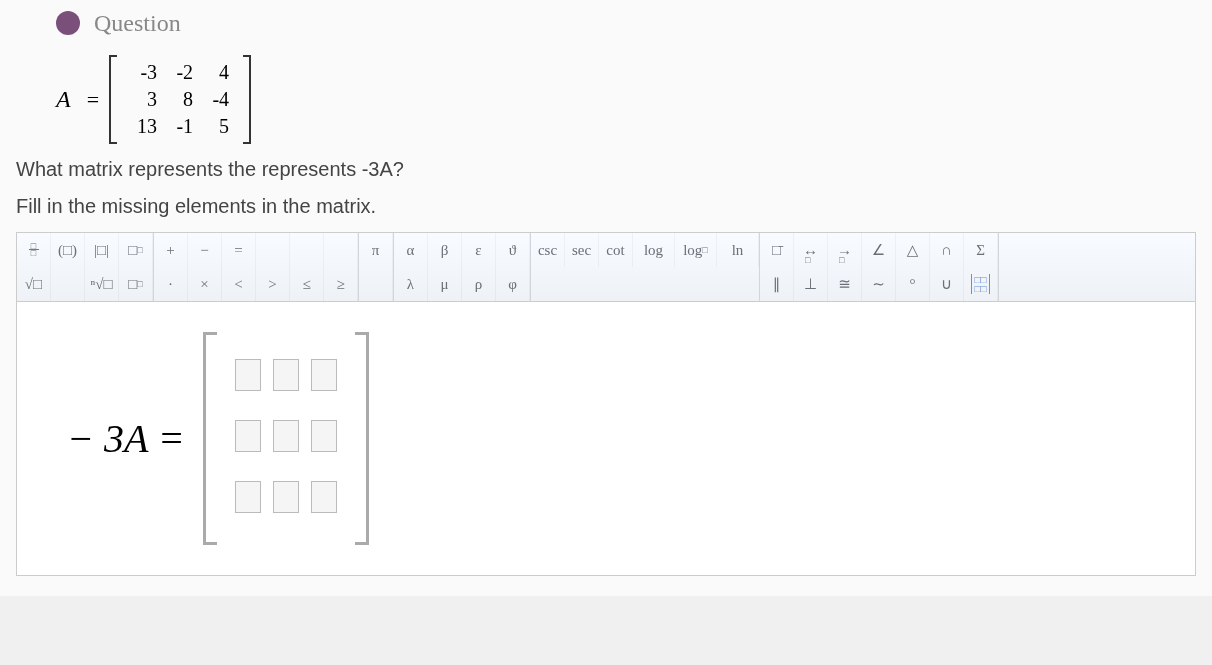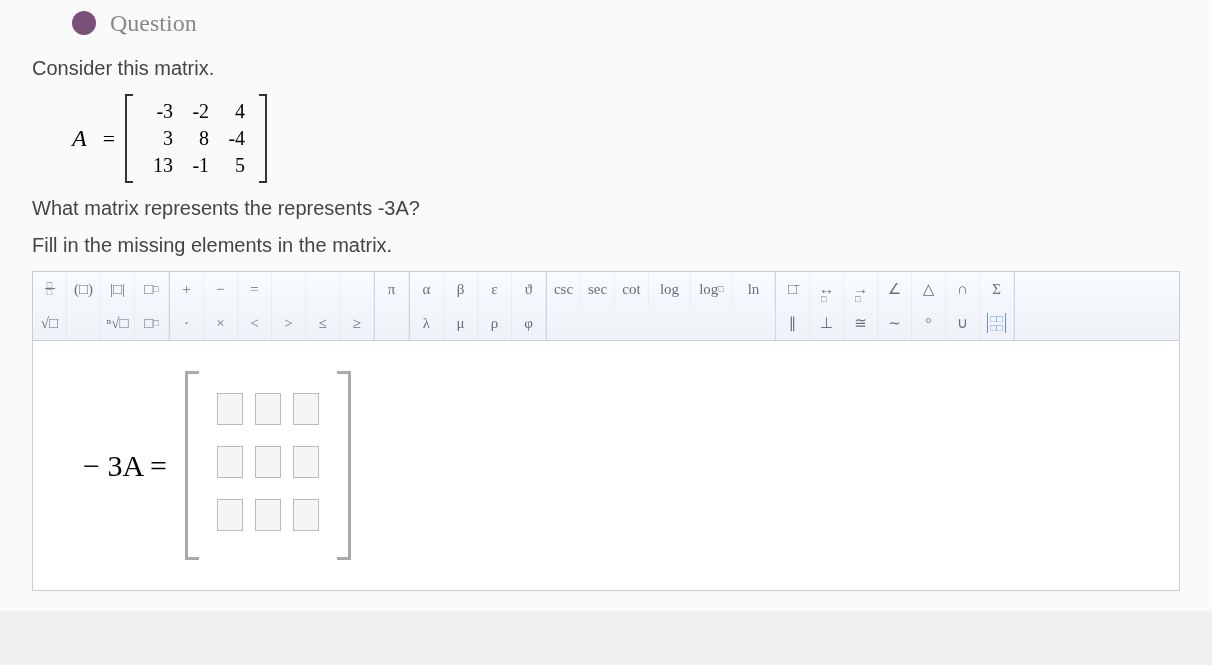--- a/index.html
+++ b/index.html
@@ -1,17 +1,17 @@
 <!DOCTYPE html>
 <html><head>
 <meta charset="utf-8">
 <style>
 * { box-sizing: border-box; margin: 0; padding: 0; }
 body { font-family: Arial, sans-serif; background: #f0f0f0; width: 1212px; height: 665px; overflow: hidden; }
-.content { padding: 20px 32px; background: #fafafa; }
+.content { padding: 20px 16px; background: #fafafa; }
 .heading { font-family: Georgia, serif; font-size: 24px; color: #888; margin-bottom: 8px; position: relative; top: -10px; left: 40px; }
 .heading-icon { display: inline-block; width: 24px; height: 24px; background: #7a4f7a; border-radius: 50%; vertical-align: middle; margin-right: 8px; position: relative; top: -2px; }
 .prompt { font-size: 20px; color: #444; margin: 10px 0 14px 0; }
 .matrix-row { display: flex; align-items: center; font-family: 'Times New Roman', serif; font-size: 22px; margin: 6px 0 14px 40px; }
 .matrix-label { font-style: italic; margin-right: 6px; font-size: 24px; }
 .eq { margin: 0 10px; }
 .mat-bracket { display: flex; }
 .mat-lb, .mat-rb { width: 8px; border-top: 2px solid #333; border-bottom: 2px solid #333; }
 .mat-lb { border-left: 2px solid #333; }
 .mat-rb { border-right: 2px solid #333; }
@@ -20,41 +20,40 @@
 .mat-body .c { display: table-cell; text-align: right; min-width: 26px; font-size: 20px; }
 .toolbar { display: flex; border: 1px solid #ccc; background: linear-gradient(#f8fbff,#eef2f6); margin-top: 14px; height: 70px; align-items: stretch; font-family: 'Times New Roman', serif; }
 .tb-group { display: flex; flex-direction: column; border-right: 1px solid #d0d6dc; }
 .tb-row { display: flex; flex: 1; }
 .tb-btn { display: flex; align-items: center; justify-content: center; min-width: 34px; height: 34px; font-size: 15px; color: #6a6f78; cursor: pointer; border-right: 1px solid rgba(0,0,0,0.04); position: relative; }
 .tb-btn .fr { display:inline-block; line-height:7px; text-align:center; }
 .tb-btn .fr .n { border-bottom:1px solid #777; display:block; font-size:9px; width:10px; height:7px; }
 .tb-btn .fr .d { display:block; font-size:9px; height:7px; }
 .tb-btn sup, .tb-btn sub { font-size: 9px; }
 .answer-area { border: 1px solid #ccc; border-top: none; background: #fff; padding: 30px 50px; min-height: 220px; }
-.ans-eq { display: flex; align-items: center; font-family: 'Times New Roman', serif; font-size: 30px; }
+.ans-eq { display: flex; align-items: center; font-family: 'Times New Roman', serif; font-size: 40px; font-style: italic; }
 .ans-label { margin-right: 10px; }
 .ans-mat { display: flex; margin-left: 8px; }
 .ans-lb, .ans-rb { width: 14px; border-top: 3px solid #aaa; border-bottom: 3px solid #aaa; }
 .ans-lb { border-left: 3px solid #aaa; }
 .ans-rb { border-right: 3px solid #aaa; }
 .ans-body { display: table; border-collapse: separate; border-spacing: 12px 14px; padding: 8px 6px; }
 .ans-body .r { display: table-row; }
 .ans-body .c { display: table-cell; }
 .ph { width: 26px; height: 32px; border: 1px solid #bbb; background: #f5f5f5; display: inline-block; }
 </style>
 </head>
 <body>
 
 <div class="content">
   <div class="heading">
     <span class="heading-icon"></span>
     <span>Question</span>
   </div>
 
-  <p class="prompt">Consider this matrix.</p>
 
   <div class="matrix-row">
     <span class="matrix-label">A</span>
     <span class="eq">=</span>
     <div class="mat-bracket">
       <div class="mat-lb"></div>
       <div class="mat-body">
         <div class="r">
           <span class="c">-3</span>
           <span class="c">-2</span>

